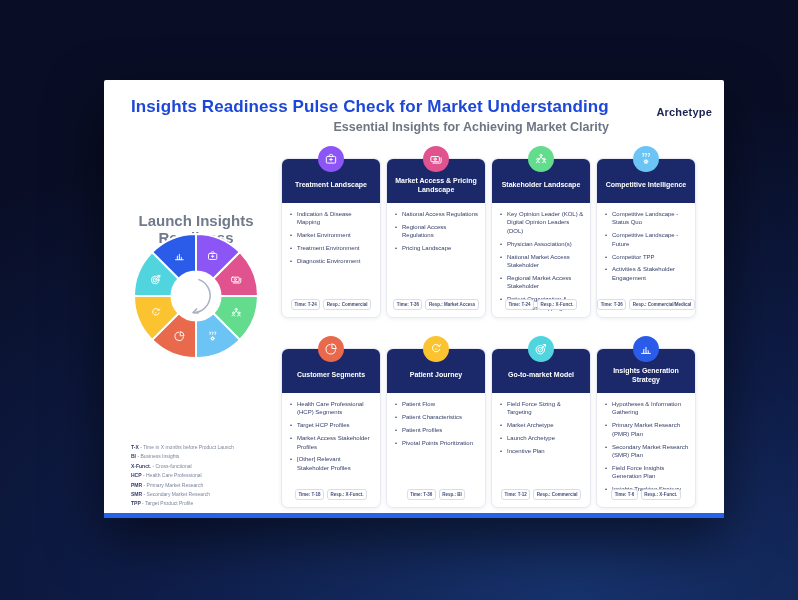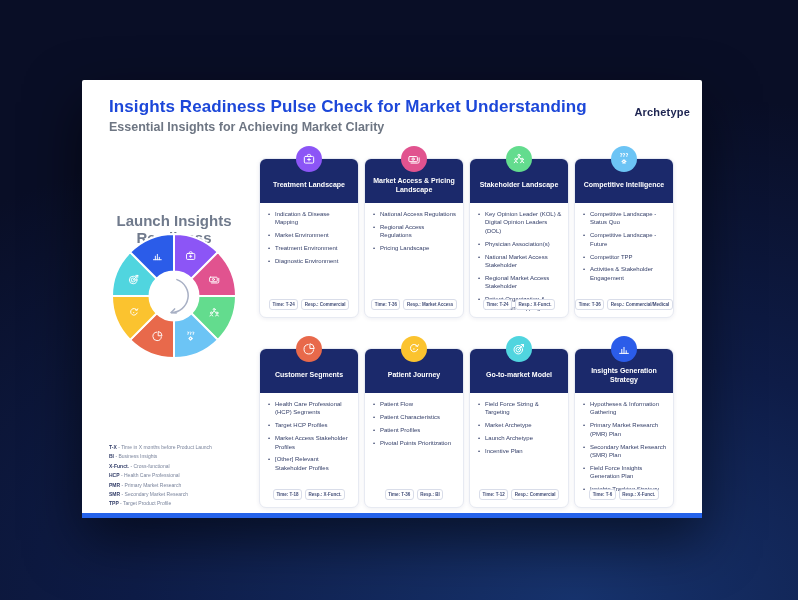--- a/index.html
+++ b/index.html
@@ -1,27 +1,27 @@
 <!DOCTYPE html>
 <html><head>
 <meta charset="utf-8">
 <style>
   * { margin:0; padding:0; box-sizing:border-box; }
   html,body { width:798px; height:600px; overflow:hidden;
     font-family:"Liberation Sans","DejaVu Sans",sans-serif; }
   .stage { position:relative; width:798px; height:600px;
     background:radial-gradient(115% 85% at 72% 100%, #17336d 0%, #0e1c47 48%, #090e26 100%); }
-  .slide { position:absolute; left:82px; top:80px; width:620px; height:438px;
+  .slide { position:absolute; left:104px; top:80px; width:620px; height:438px;
     background:#ffffff; border-radius:2px; box-shadow:0 22px 55px rgba(0,0,0,.55); }
   .accent-bar { position:absolute; left:0; right:0; bottom:0; height:5px; background:#2563eb; }
 
   
   .slide-header { position:absolute; left:27px; top:17px; right:12px; display:flex; justify-content:space-between; }
   .page-title { font-size:17px; font-weight:800; color:#1c47d9; letter-spacing:.1px; }
-  .page-subtitle { margin-top:3px; font-size:12.5px; font-weight:700; color:#6e7683; }
+  .page-subtitle { margin-top:3px; font-size:12.5px; font-weight:700; color:#6e7683;text-align:right; }
   .logo { margin-top:9px; font-size:11px; font-weight:600; color:#1c2350; letter-spacing:.2px; }
 
   
   .wheel-label { position:absolute; left:17px; top:132px; width:150px; text-align:center;
     font-size:15px; font-weight:600; color:#707a8c; }
   .wheel { position:absolute; left:28px; top:152px; }
   .legend { position:absolute; left:27px; top:364px; width:210px; }
   .legend-line { font-size:5px; color:#7a849c; margin-bottom:3.4px; font-weight:500; }
   .legend-abbr { font-weight:700; color:#323d68; }
 

